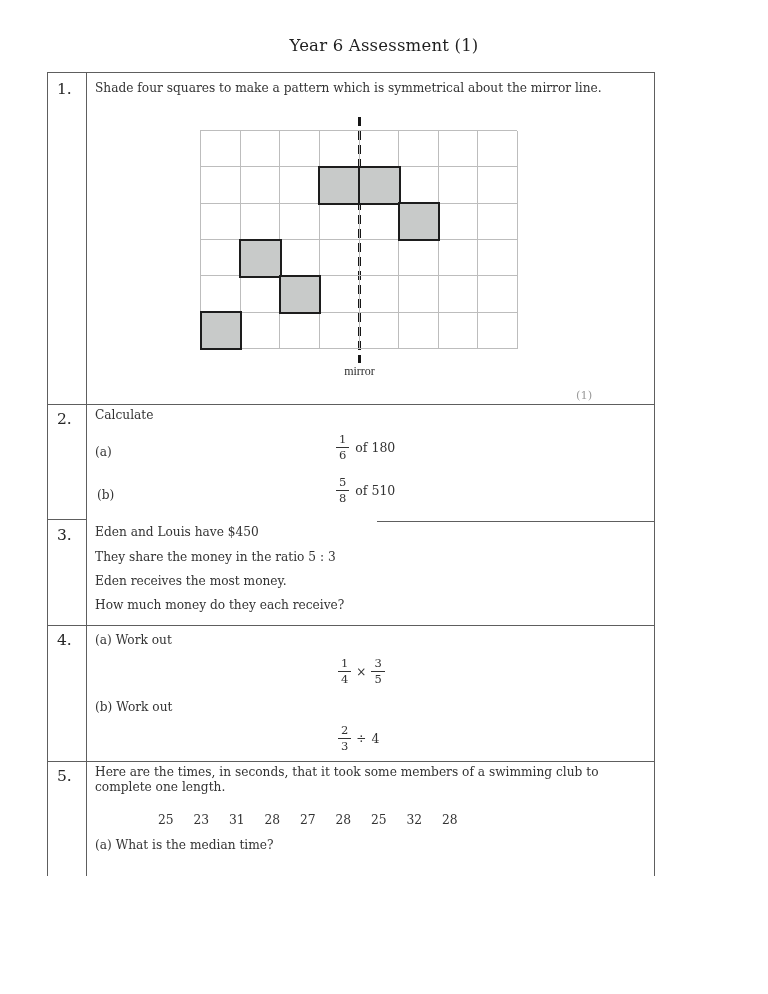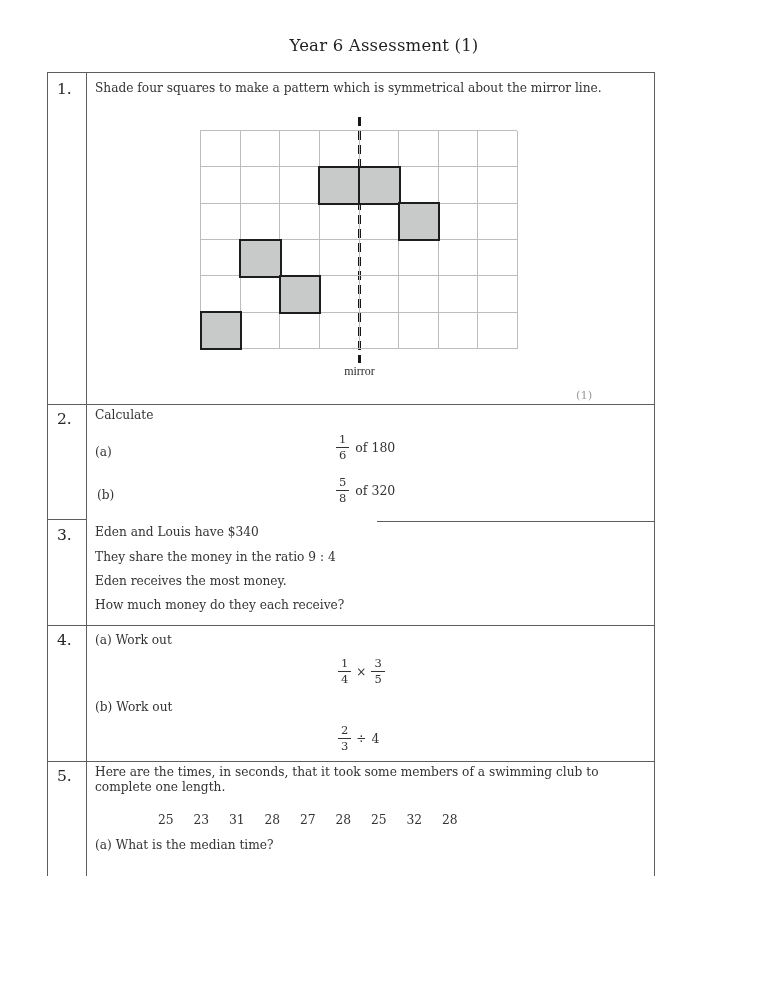--- a/index.html
+++ b/index.html
@@ -140,26 +140,26 @@
       </span>
       <span>of 180</span>
     </div>
 
     <div class="qtext" style="left:49px; top:415px;">(b)</div>
     <div class="expr" style="left:288px; top:403px;">
       <span class="frac">
         <span class="fnum">5</span>
         <span class="fden">8</span>
       </span>
-      <span>of 320</span>
+      <span>of 510</span>
     </div>
 
     <div class="qnum" style="left:9px; top:453px;">3.</div>
-    <div class="qtext" style="left:47px; top:452px;">Eden and Louis have $340</div>
-    <div class="qtext" style="left:47px; top:477px;">They share the money in the ratio 9 : 4</div>
+    <div class="qtext" style="left:47px; top:452px;">Eden and Louis have $450</div>
+    <div class="qtext" style="left:47px; top:477px;">They share the money in the ratio 5 : 3</div>
     <div class="qtext" style="left:47px; top:501px;">Eden receives the most money.</div>
     <div class="qtext" style="left:47px; top:525px;">How much money do they each receive?</div>
 
     <div class="qnum" style="left:9px; top:558px;">4.</div>
     <div class="qtext" style="left:47px; top:560px;">(a) Work out</div>
     <div class="expr" style="left:290px; top:584px; gap:5px;">
       <span class="frac">
         <span class="fnum">1</span>
         <span class="fden">4</span>
       </span>

